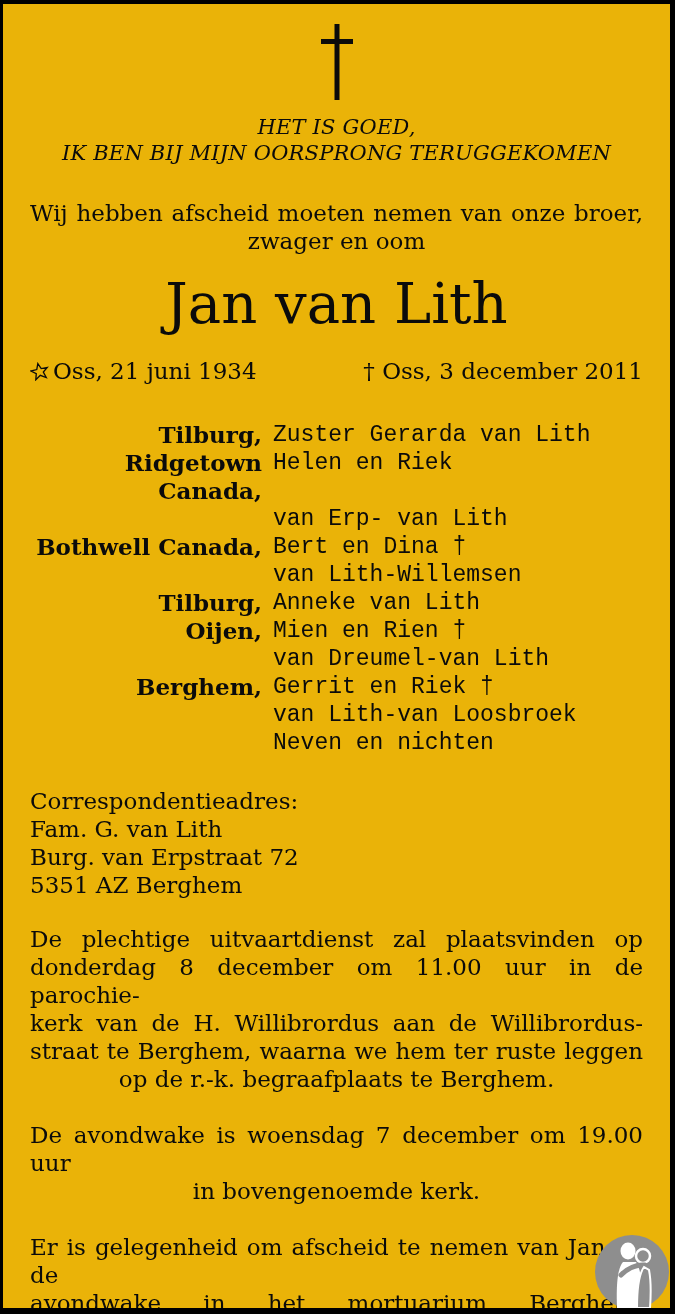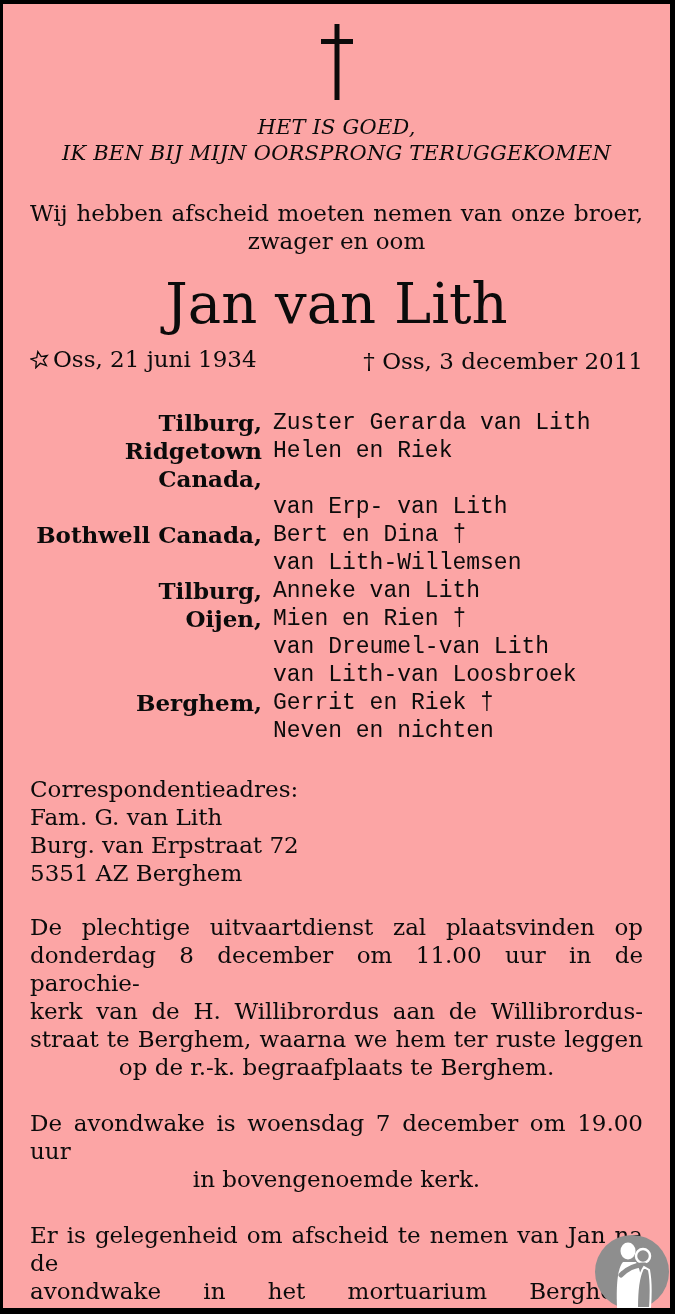--- a/index.html
+++ b/index.html
@@ -2,21 +2,21 @@
 <html><head>
 <meta charset="utf-8">
 <style>
   html, body { margin: 0; padding: 0; background: #ffffff; }
 
   .page {
     position: relative;
     width: 675px;
     height: 1314px;
     box-sizing: border-box;
-    background: #fca5a5;
+    background: #eab308;
     border-top: 4px solid #000;
     border-left: 3px solid #000;
     border-right: 5px solid #000;
     border-bottom: 6px solid #000;
     padding: 0 27px;
     overflow: hidden;
     font-family: "DejaVu Serif", "Liberation Serif", serif;
     font-size: 23px;
     line-height: 28px;
     color: #0b0b0b;
@@ -40,24 +40,24 @@
 
   .deceased-name {
     margin: 20px 0 0;
     text-align: center;
     font-size: 56px;
     line-height: 58px;
     font-weight: normal;
   }
 
   .dates {
-    margin-top: 12px;
+    margin-top: 24px;
     display: flex;
     justify-content: space-between;
-    align-items: flex-end;
+    align-items: flex-start;
   }
   .date-item { white-space: nowrap; }
   .star-icon { display: inline-block; vertical-align: -2px; margin-right: 4px; }
 
   .family { margin-top: 34px; }
   .family-row { display: flex; }
   .family-place { flex: none; width: 232px; text-align: right; font-weight: bold; }
   .family-name { margin-left: 11px; text-align: left; font-family: Liberation Mono, monospace; }
 
   .correspondence { margin-top: 30px; }
@@ -138,26 +138,26 @@
     </div>
     <div class="family-row">
       <div class="family-place">Oijen,</div>
       <div class="family-name">Mien en Rien †</div>
     </div>
     <div class="family-row">
       <div class="family-place"></div>
       <div class="family-name">van Dreumel-van Lith</div>
     </div>
     <div class="family-row">
-      <div class="family-place"></div>
-      <div class="family-name">van Lith-van Loosbroek</div>
-    </div>
-    <div class="family-row">
       <div class="family-place">Berghem,</div>
       <div class="family-name">Gerrit en Riek †</div>
+    </div>
+    <div class="family-row">
+      <div class="family-place"></div>
+      <div class="family-name">van Lith-van Loosbroek</div>
     </div>
     <div class="family-row">
       <div class="family-place"></div>
       <div class="family-name">Neven en nichten</div>
     </div>
   </div>
 
   <div class="correspondence">
     <div>Correspondentieadres:</div>
     <div>Fam. G. van Lith</div>

